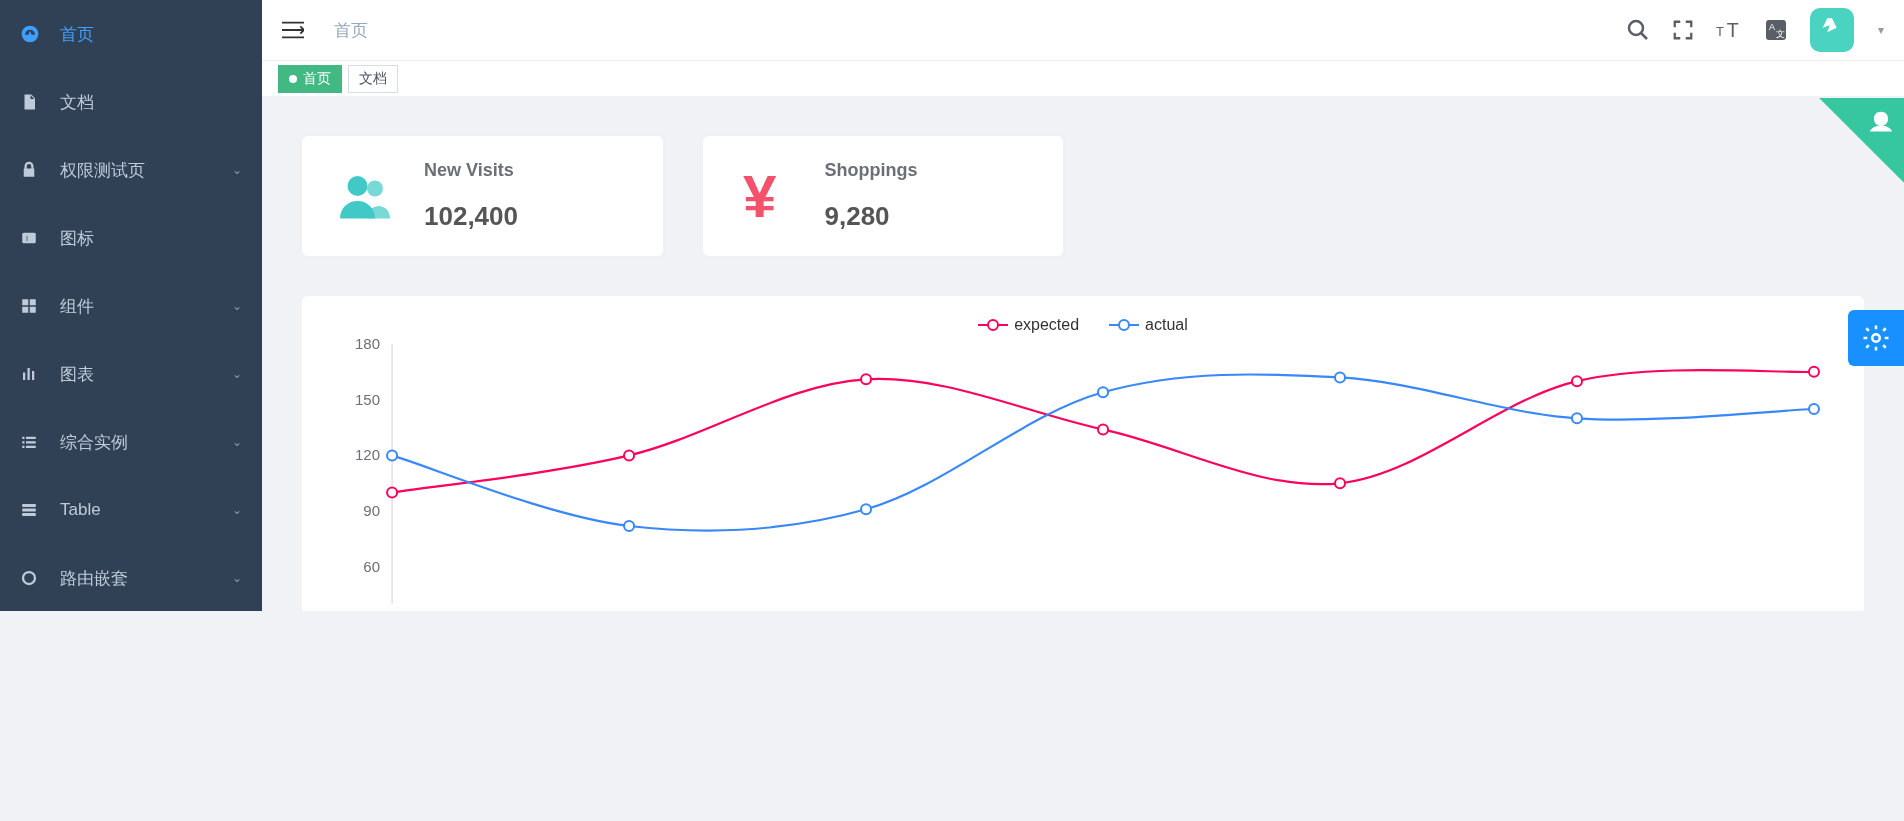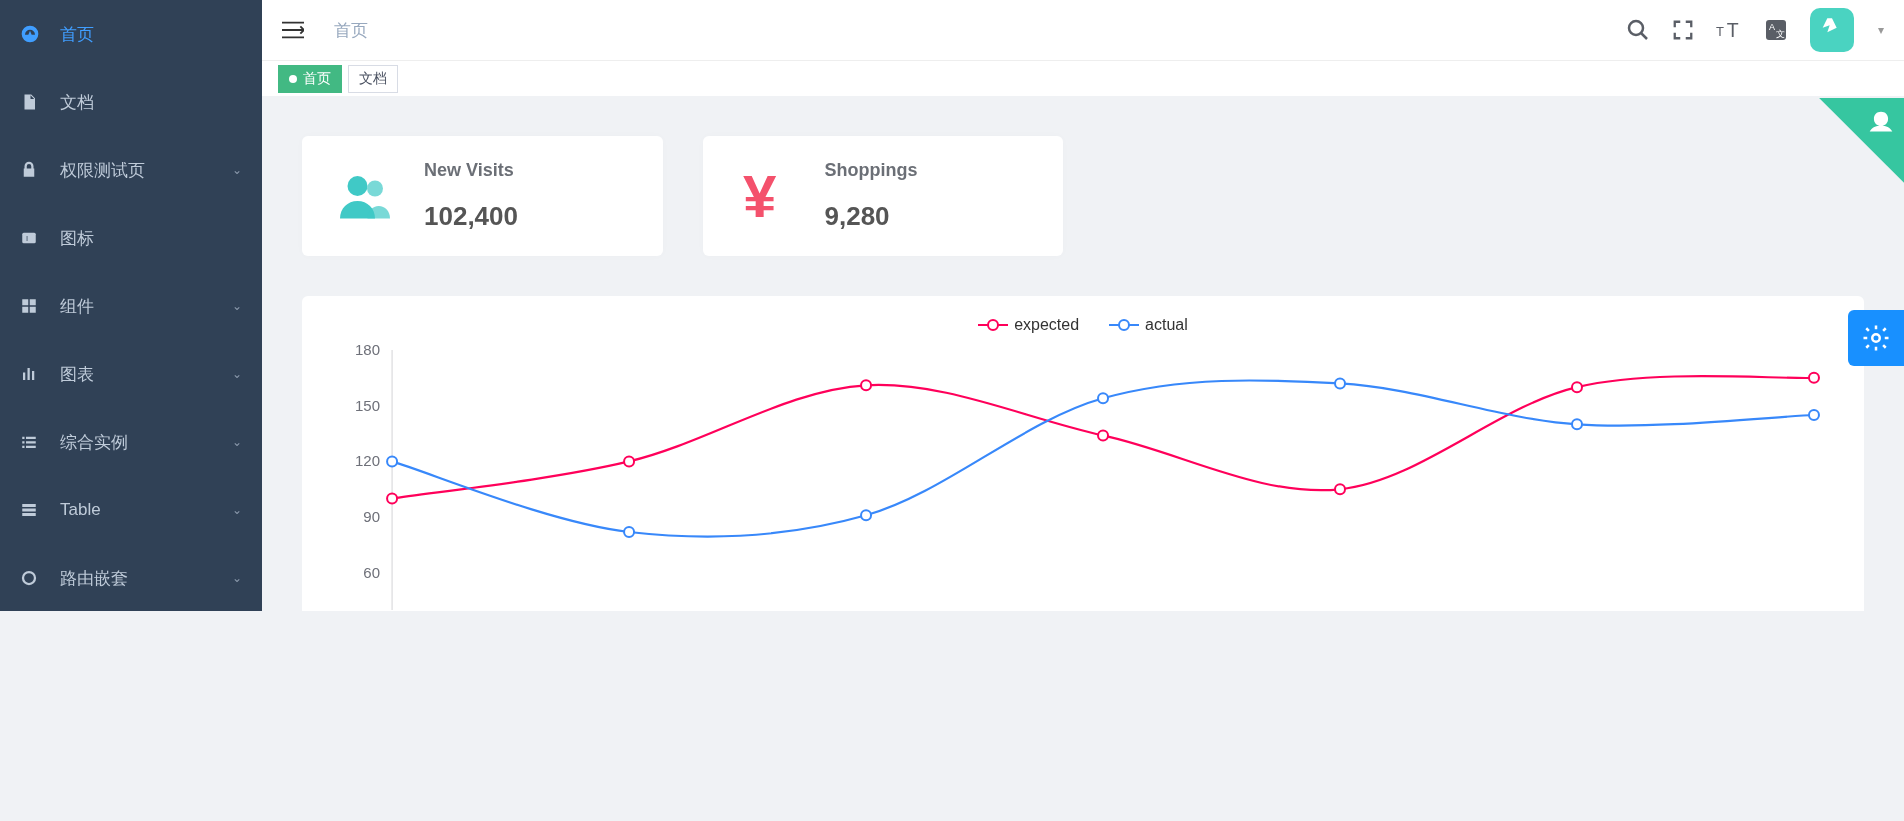--- a/index.html
+++ b/index.html
@@ -34,21 +34,21 @@
 
 
 .stats { display: grid; grid-template-columns: repeat(4, 1fr); gap: 40px; }
 .card { background: #fff; border-radius: 6px; padding: 24px 28px; display: flex; align-items: center; box-shadow: 0 0 8px rgba(0,0,0,0.02); }
 .card-icon { width: 70px; height: 70px; display: flex; align-items: center; justify-content: center; margin-right: 24px; }
 .card-text .title { color: #6b6f76; font-size: 18px; font-weight: 700; margin-bottom: 20px; }
 .card-text .value { color: #555; font-size: 26px; font-weight: 700; }
 
 
 .chart-panel { background: #fff; border-radius: 6px; margin-top: 40px; padding: 20px 30px 0 30px; }
-.chart-legend { display: flex; justify-content: center; align-items: center; gap: 30px; font-size: 16px; color: #333; margin-bottom: 6px; }
+.chart-legend { display: flex; justify-content: center; align-items: center; gap: 30px; font-size: 16px; color: #333; }
 .legend-item { display: flex; align-items: center; gap: 6px; }
 .legend-marker { display: inline-flex; align-items: center; }
 .chart-svg { width: 100%; height: 280px; display: block; }
 
 
 .corner-badge { position: absolute; top: 98px; right: 0; width: 100px; height: 100px; overflow: hidden; }
 .corner-badge::before { content:""; position:absolute; top:-60px; right:-60px; width:120px; height:120px; background:#36c6a0; transform: rotate(45deg); }
 .corner-badge svg { position: absolute; top: 8px; right: 6px; }
 
 

